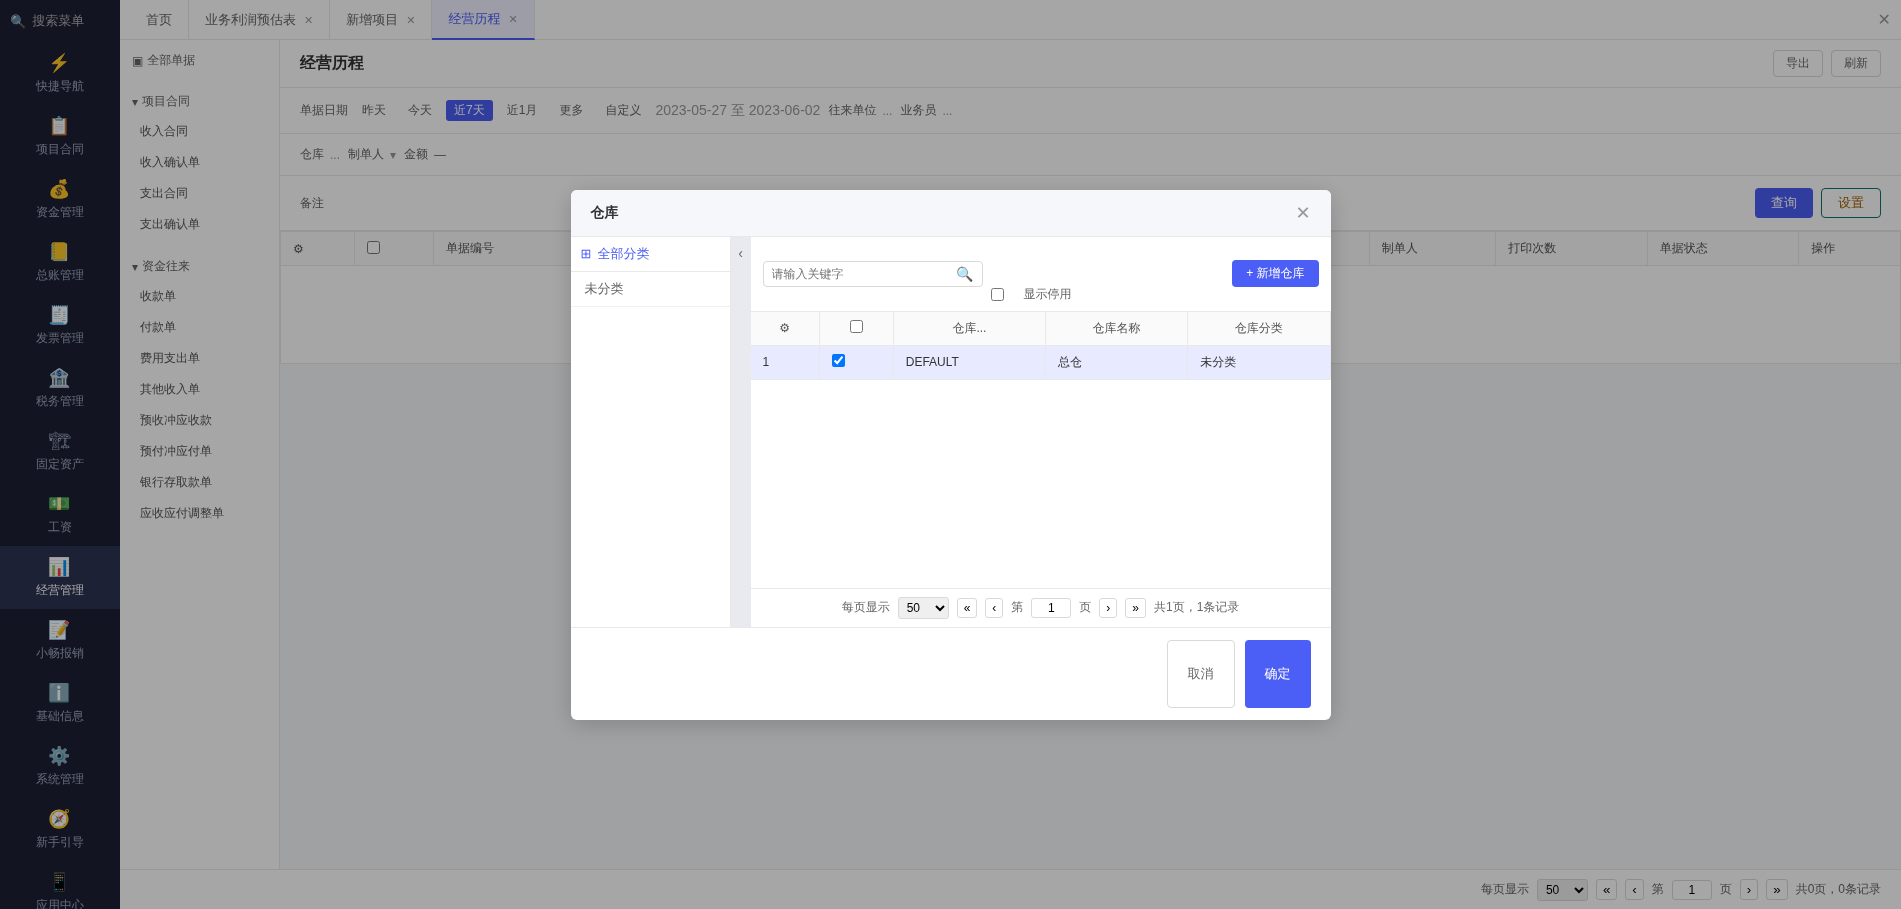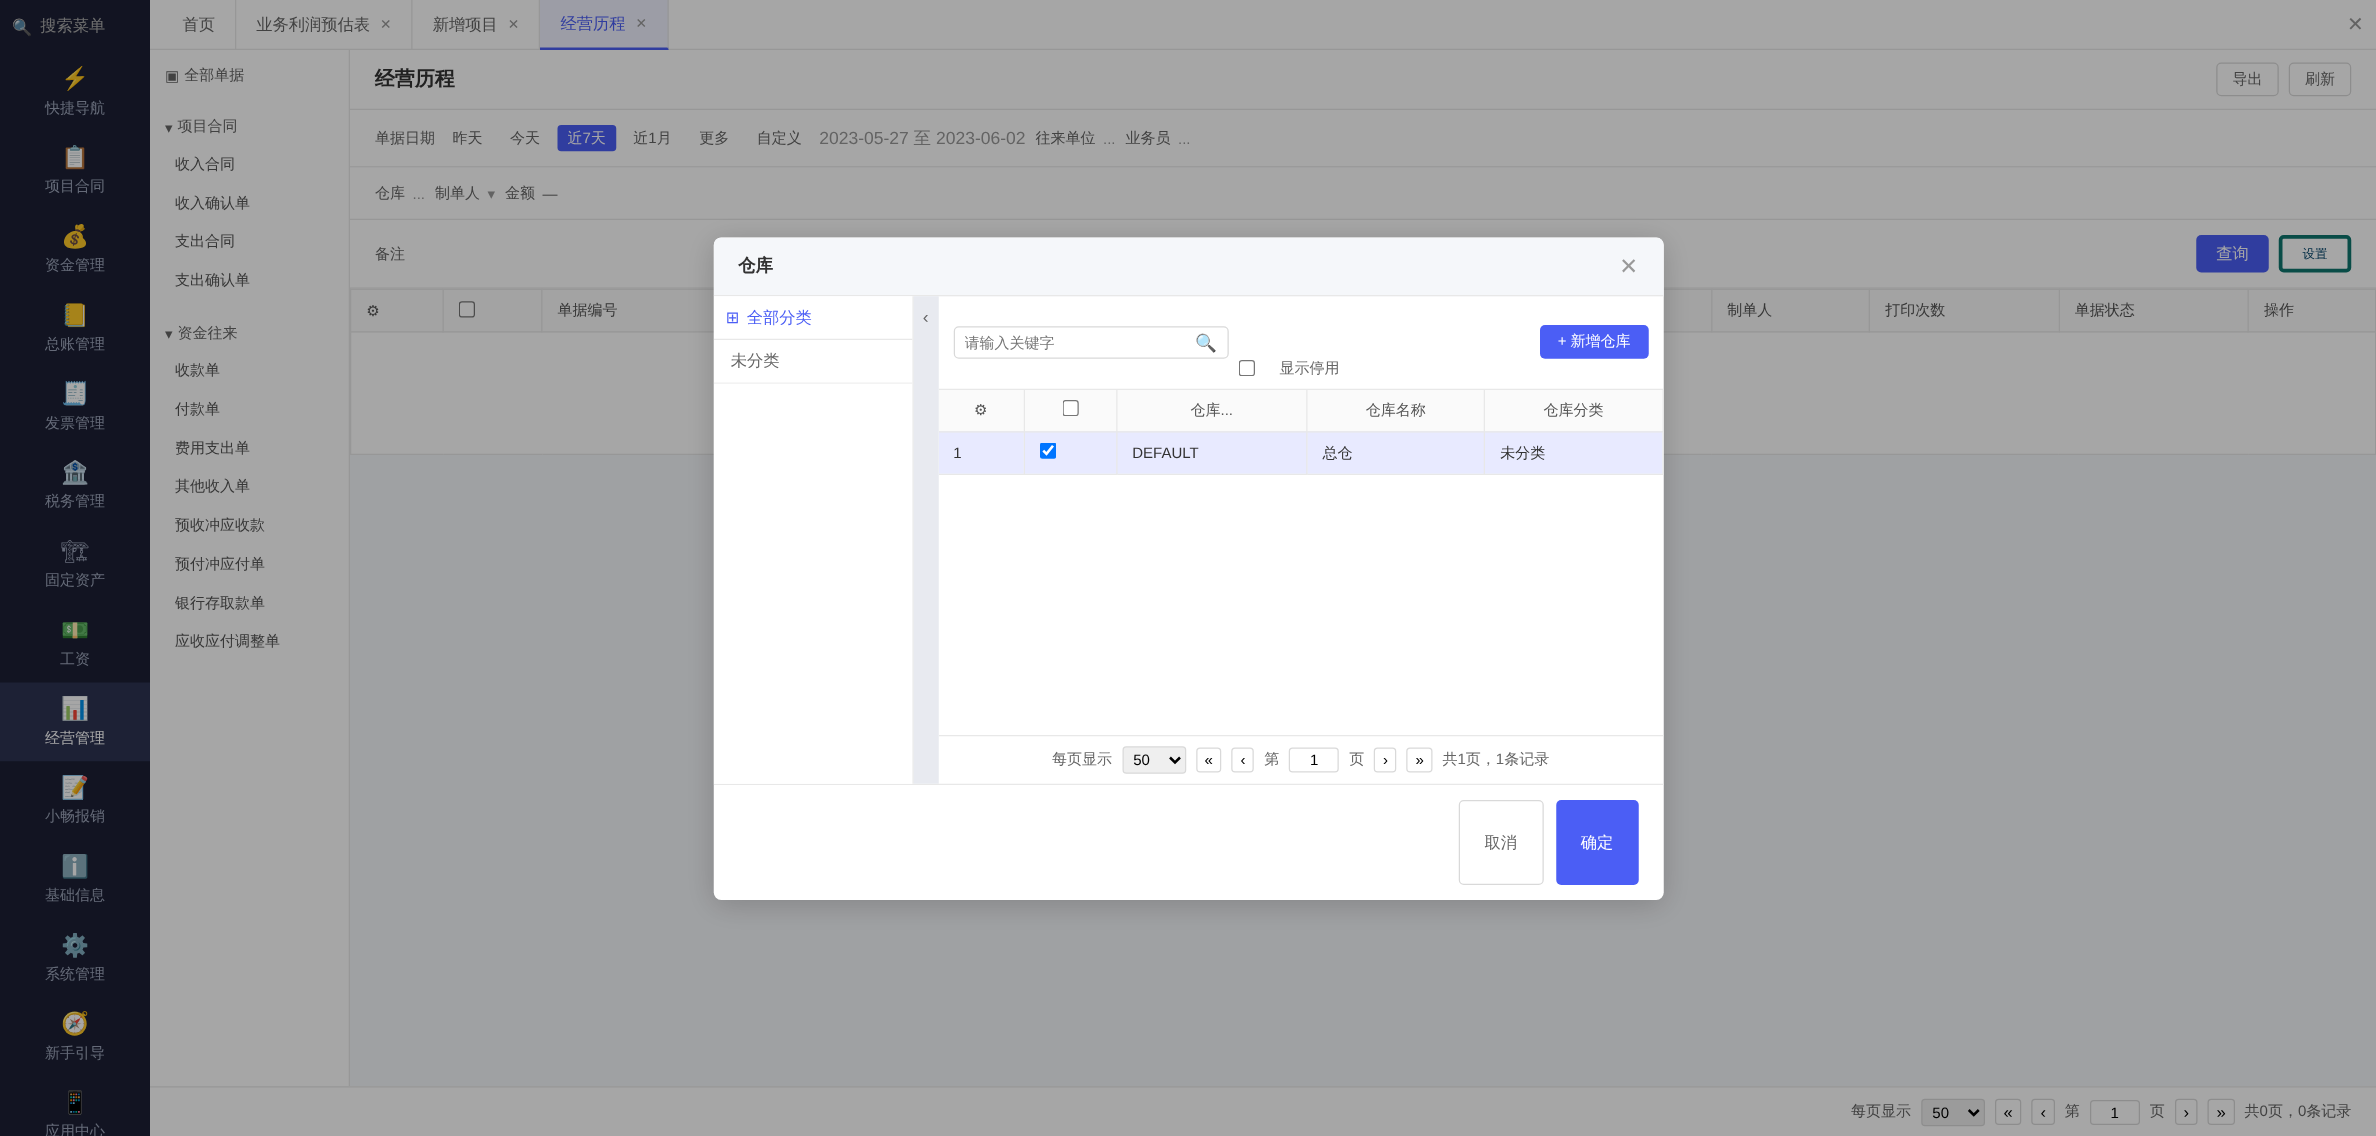--- a/index.html
+++ b/index.html
@@ -65,22 +65,22 @@
       background: #fff; border: none; color: #666;
     }
     .date-btn.active { background: #4b5ef5; color: #fff; }
     .date-range { font-size: 14px; color: #999; }
     .filter-dots { color: #999; cursor: pointer; }
     .btn-query {
       background: #4b5ef5; color: #fff; border: none; padding: 5px 16px;
       border-radius: 4px; cursor: pointer; font-size: 13px;
     }
     .btn-setting {
-      background: #fff; color: #0c4a6e; border: 3px solid #0f766e; padding: 5px 16px;
-      border-radius: 4px; cursor: pointer; font-size: 10px;
+      background: #fff; color: #a16207; border: 1px solid #0f766e; padding: 5px 16px;
+      border-radius: 4px; cursor: pointer; font-size: 13px;
     }
 
     
     .table-area { padding: 0; }
     .data-table { width: 100%; border-collapse: collapse; background: #fff; }
     .data-table th, .data-table td {
       border: 1px solid #e8e8e8; padding: 8px 12px; font-size: 12px;
       text-align: left; white-space: nowrap;
     }
     .data-table th { background: #fafafa; color: #555; font-weight: 500; }

